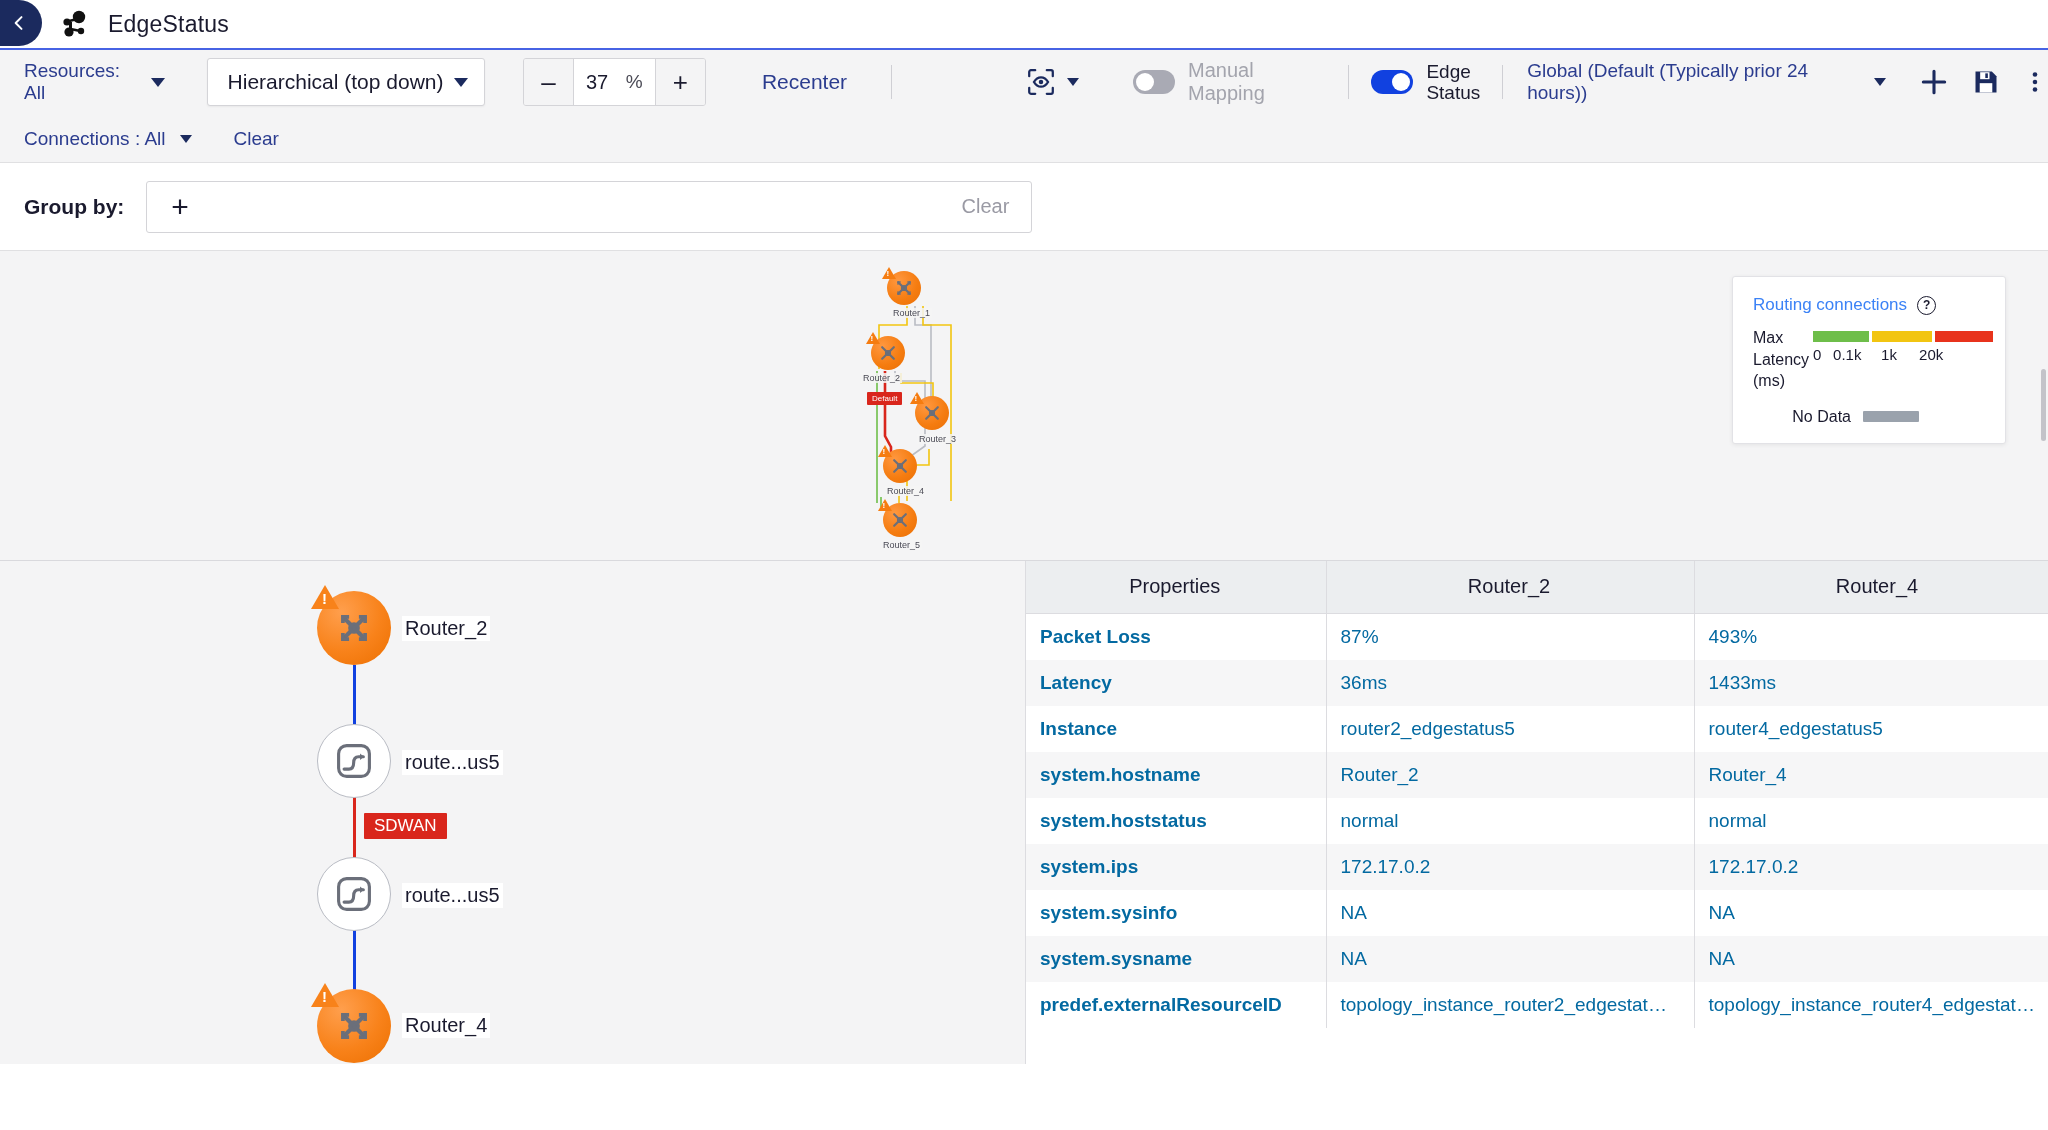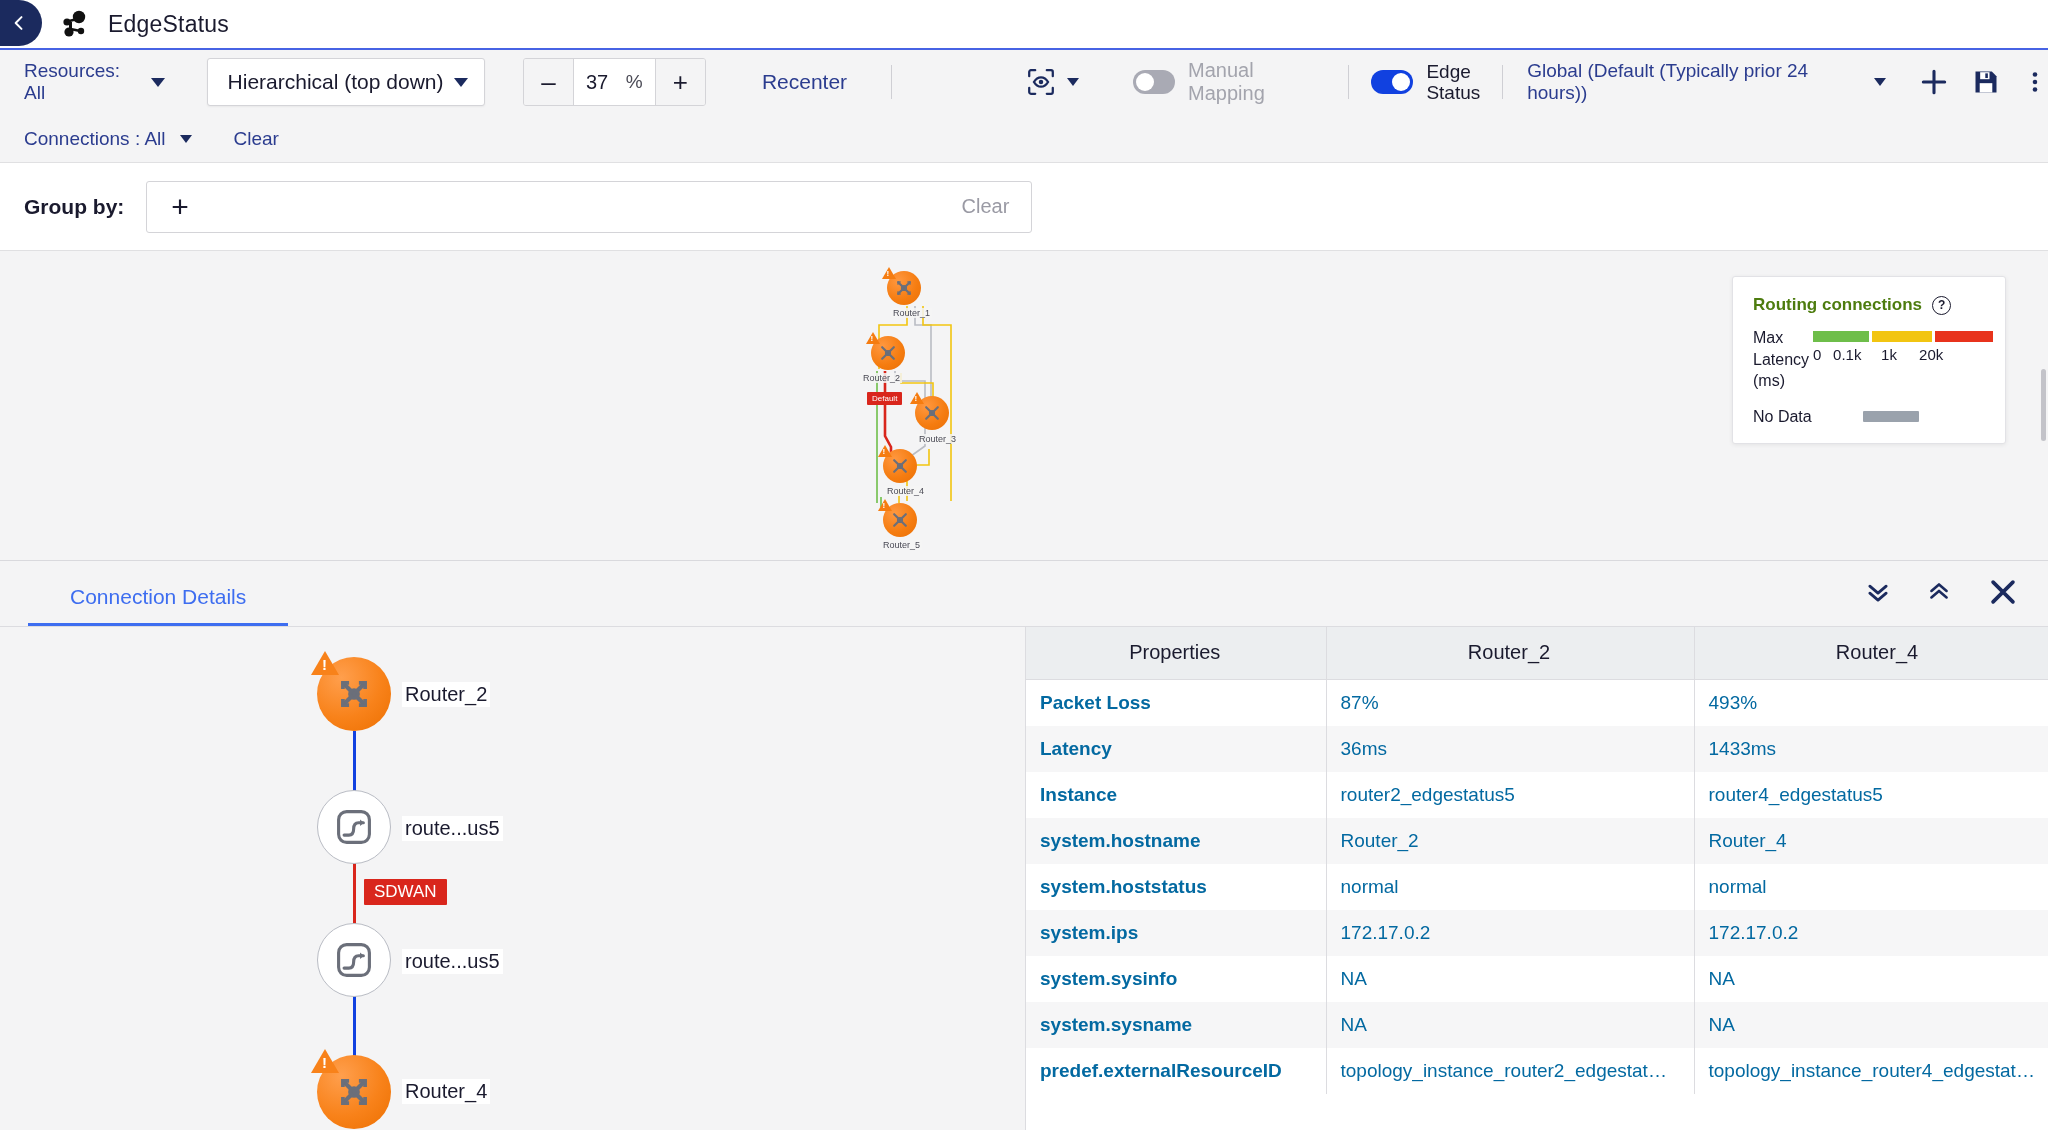--- a/index.html
+++ b/index.html
@@ -140,21 +140,21 @@
     overflow: hidden;
   }
   .legend-card {
     position: absolute; right: 42px; top: 25px;
     width: 274px;
     background: #ffffff; border: 1px solid #e2e2e6; border-radius: 3px;
     padding: 18px 20px 16px 20px;
     box-shadow: 0 1px 4px rgba(0,0,0,.07);
   }
   .legend-title-row { display: flex; align-items: center; gap: 10px; margin-bottom: 12px; }
-  .legend-title { font-size: 17px; font-weight: bold; color: #4d7c0f; }
+  .legend-title { font-size: 17px; font-weight: normal; color: #3b82f6; }
   .help-circle {
     width: 19px; height: 19px; border-radius: 50%; border: 1.6px solid #1a1a2e;
     font-size: 12px; display: flex; align-items: center; justify-content: center;
     color: #1a1a2e; cursor: pointer; font-weight: bold;
   }
   .legend-row { display: flex; align-items: flex-start; gap: 4px; }
   .legend-rowlabel { font-size: 16px; color: #1a1a2e; width: 98px; line-height: 1.35; }
   .legend-bars { display: flex; gap: 3px; margin-top: 4px; }
   .legend-bars span { height: 11px; display: block; }
   .lb-g { width: 56px; background: #6ebe4a; }
@@ -500,51 +500,31 @@
         </div>
         <div class="legend-scale">
           <span class="ls0">0</span>
           <span class="ls1">0.1k</span>
           <span class="ls2">1k</span>
           <span>20k</span>
         </div>
       </div>
     </div>
     <div class="nodata-row">
-      <span class="legend-rowlabel" style="width:98px;">No Data</span>
+      <span class="legend-rowlabel" style="width:98px;text-align:right;">No Data</span>
       <span class="nodata-bar"></span>
     </div>
   </div>
 </div>
 <div class="vscroll-hint">
     <i></i>
   </div>
 
 <div class="details-panel">
 
-  <div class="details-tabbar">
-    <div class="tab-active">Connection Details</div>
-    <div class="panel-actions">
-      <span class="pa-icon">
-        <svg width="28" height="28" viewBox="0 0 24 24">
-          <path d="M5 7l7 6 7-6M5 13l7 6 7-6" fill="none" stroke="#1b2a5e" stroke-width="2.4" stroke-linecap="round" stroke-linejoin="round"></path>
-        </svg>
-      </span>
-      <span class="pa-icon">
-        <svg width="26" height="26" viewBox="0 0 24 24">
-          <path d="M5 17l7-6 7 6M5 11l7-6 7 6" fill="none" stroke="#1b2a5e" stroke-width="2.4" stroke-linecap="round" stroke-linejoin="round"></path>
-        </svg>
-      </span>
-      <span class="pa-icon">
-        <svg width="34" height="34" viewBox="0 0 24 24">
-          <path d="M5 5l14 14M19 5L5 19" stroke="#1b2a5e" stroke-width="2.6" stroke-linecap="round"></path>
-        </svg>
-      </span>
-    </div>
-  </div>
 
   <div class="details-body">
 
     <div class="conn-diagram">
 
       <div class="cd-link blue" style="left:353px;top:104px;height:62px;"></div>
       <div class="cd-link red" style="left:353px;top:236px;height:64px;"></div>
       <div class="cd-link blue" style="left:353px;top:368px;height:62px;"></div>
 
       <div class="cd-node" style="left:317px;top:30px;">

